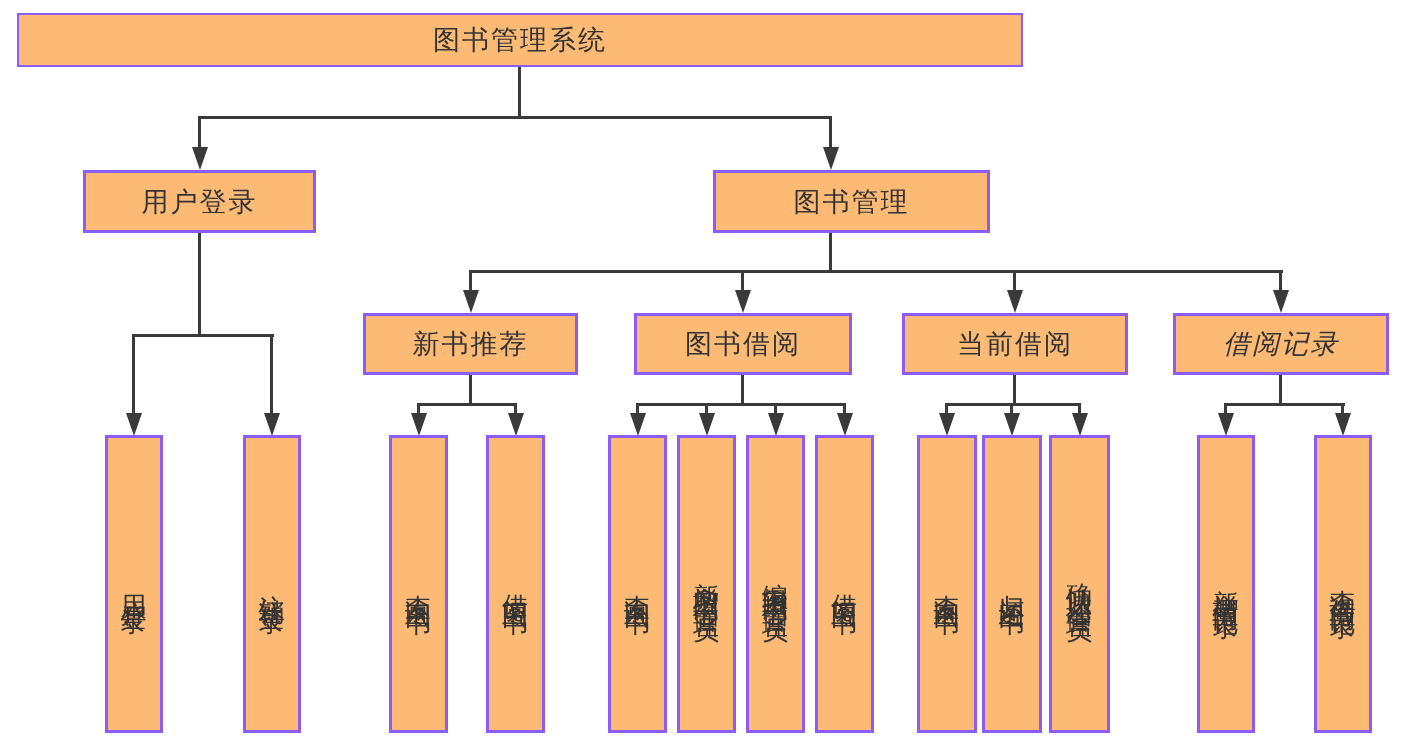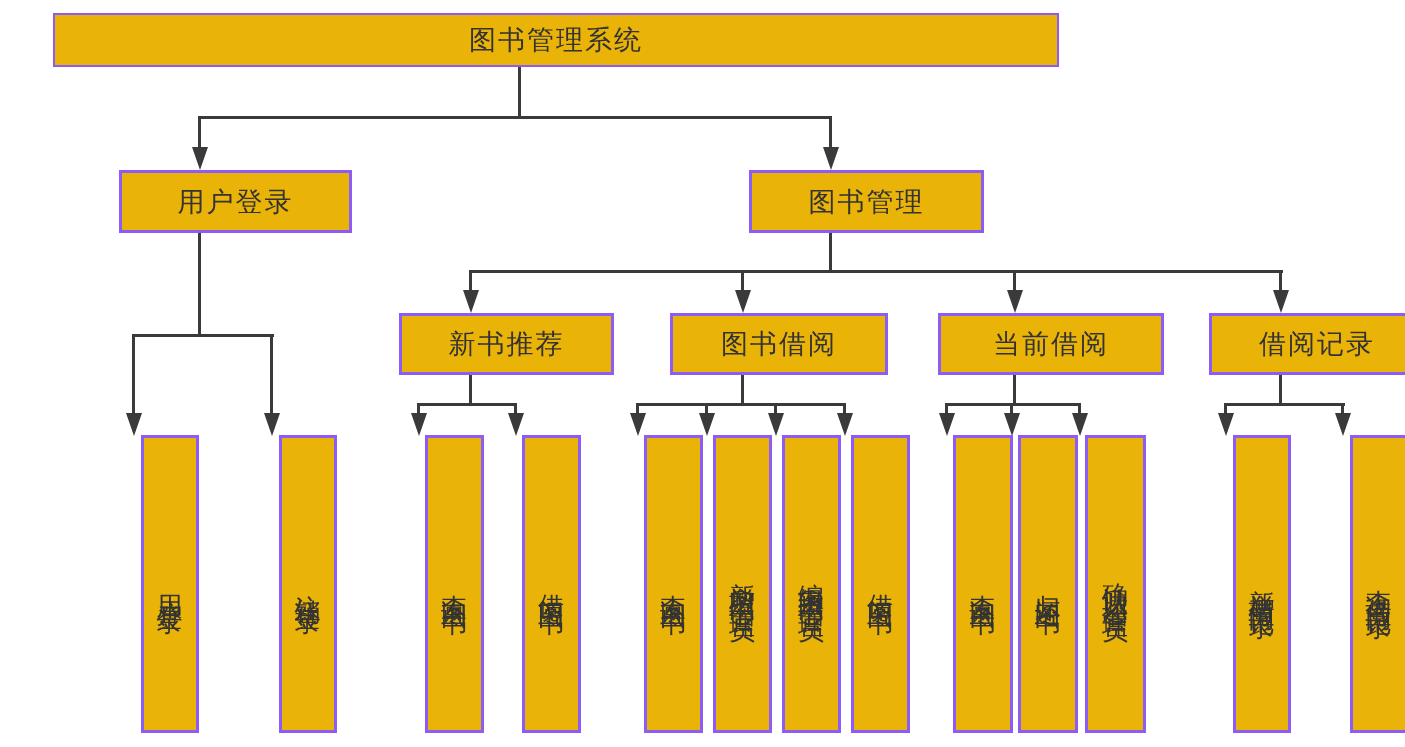--- a/index.html
+++ b/index.html
@@ -1,21 +1,21 @@
 <!DOCTYPE html>
 <html><head>
 <meta charset="utf-8">
 <style>
   html,body{margin:0;padding:0;background:#ffffff;}
   body{font-family:"Liberation Sans","DejaVu Sans",sans-serif;}
   .canvas{position:relative;width:1405px;height:747px;background:#ffffff;overflow:hidden;}
 
   
-  .bx{position:absolute;box-sizing:border-box;border:3px solid #8b5cf6;background:#eab308;
-      display:flex;align-items:center;justify-content:center;z-index:2;margin-left:36px;}
+  .bx{position:absolute;box-sizing:border-box;border:3px solid #8b5cf6;background:#fdba74;
+      display:flex;align-items:center;justify-content:center;z-index:2;}
   .bx .lbl{font-size:27px;color:#333333;letter-spacing:2px;white-space:nowrap;}
   .root{border-width:2px;}
   .vbx .lbl{writing-mode:vertical-rl;text-orientation:mixed;letter-spacing:5px;
             font-size:26px;line-height:1;white-space:normal;}
 
   
   .vl{position:absolute;width:3px;background:#3a3a3a;z-index:1;}
   .hl{position:absolute;height:3px;background:#3a3a3a;z-index:1;}
   .ar{position:absolute;width:0;height:0;z-index:1;
       border-left:8px solid transparent;border-right:8px solid transparent;
@@ -89,34 +89,34 @@
   <div class="vl" style="left:1341px;top:403px;height:15px;"></div>
   <div class="ar" style="left:1335px;top:413px;"></div>
 
   <div class="bx root" style="left:17px;top:13px;width:1006px;height:54px;">
     <span class="lbl">图书管理系统</span>
   </div>
 
   <div class="bx" style="left:83px;top:170px;width:233px;height:63px;">
     <span class="lbl">用户登录</span>
   </div>
-  <div class="bx" style="left:713px;top:170px;width:235px;height:63px;">
+  <div class="bx" style="left:713px;top:170px;width:277px;height:63px;">
     <span class="lbl">图书管理</span>
   </div>
 
   <div class="bx" style="left:634px;top:313px;width:218px;height:62px;">
     <span class="lbl">图书借阅</span>
   </div>
   <div class="bx" style="left:363px;top:313px;width:215px;height:62px;">
     <span class="lbl">新书推荐</span>
   </div>
   <div class="bx" style="left:902px;top:313px;width:226px;height:62px;">
     <span class="lbl">当前借阅</span>
   </div>
-  <div class="bx" style="left:1173px;top:313px;width:216px;height:62px;">
+  <div class="bx" style="left:1173px;top:313px;width:216px;height:62px;font-style:italic;">
     <span class="lbl">借阅记录</span>
   </div>
 
   <div class="bx vbx" style="left:105px;top:435px;width:58px;height:298px;">
     <span class="lbl">用户登录</span>
   </div>
   <div class="bx vbx" style="left:243px;top:435px;width:58px;height:298px;">
     <span class="lbl">注销登录</span>
   </div>
 

